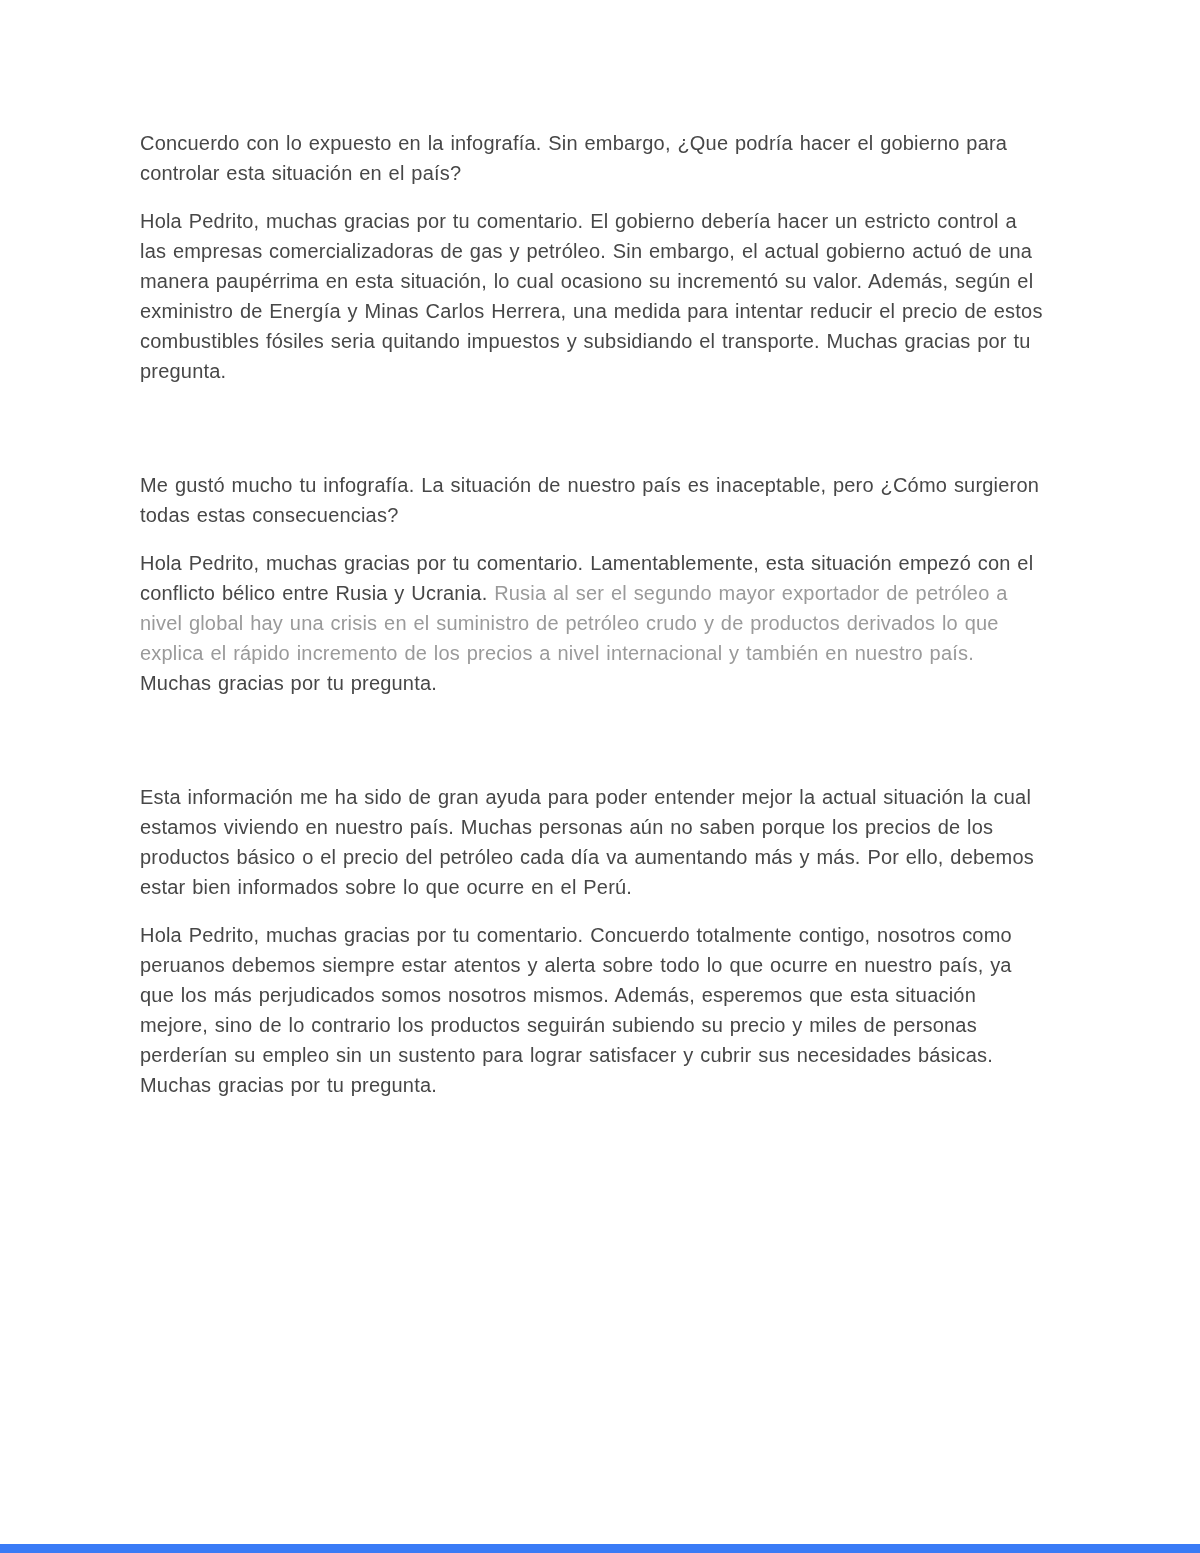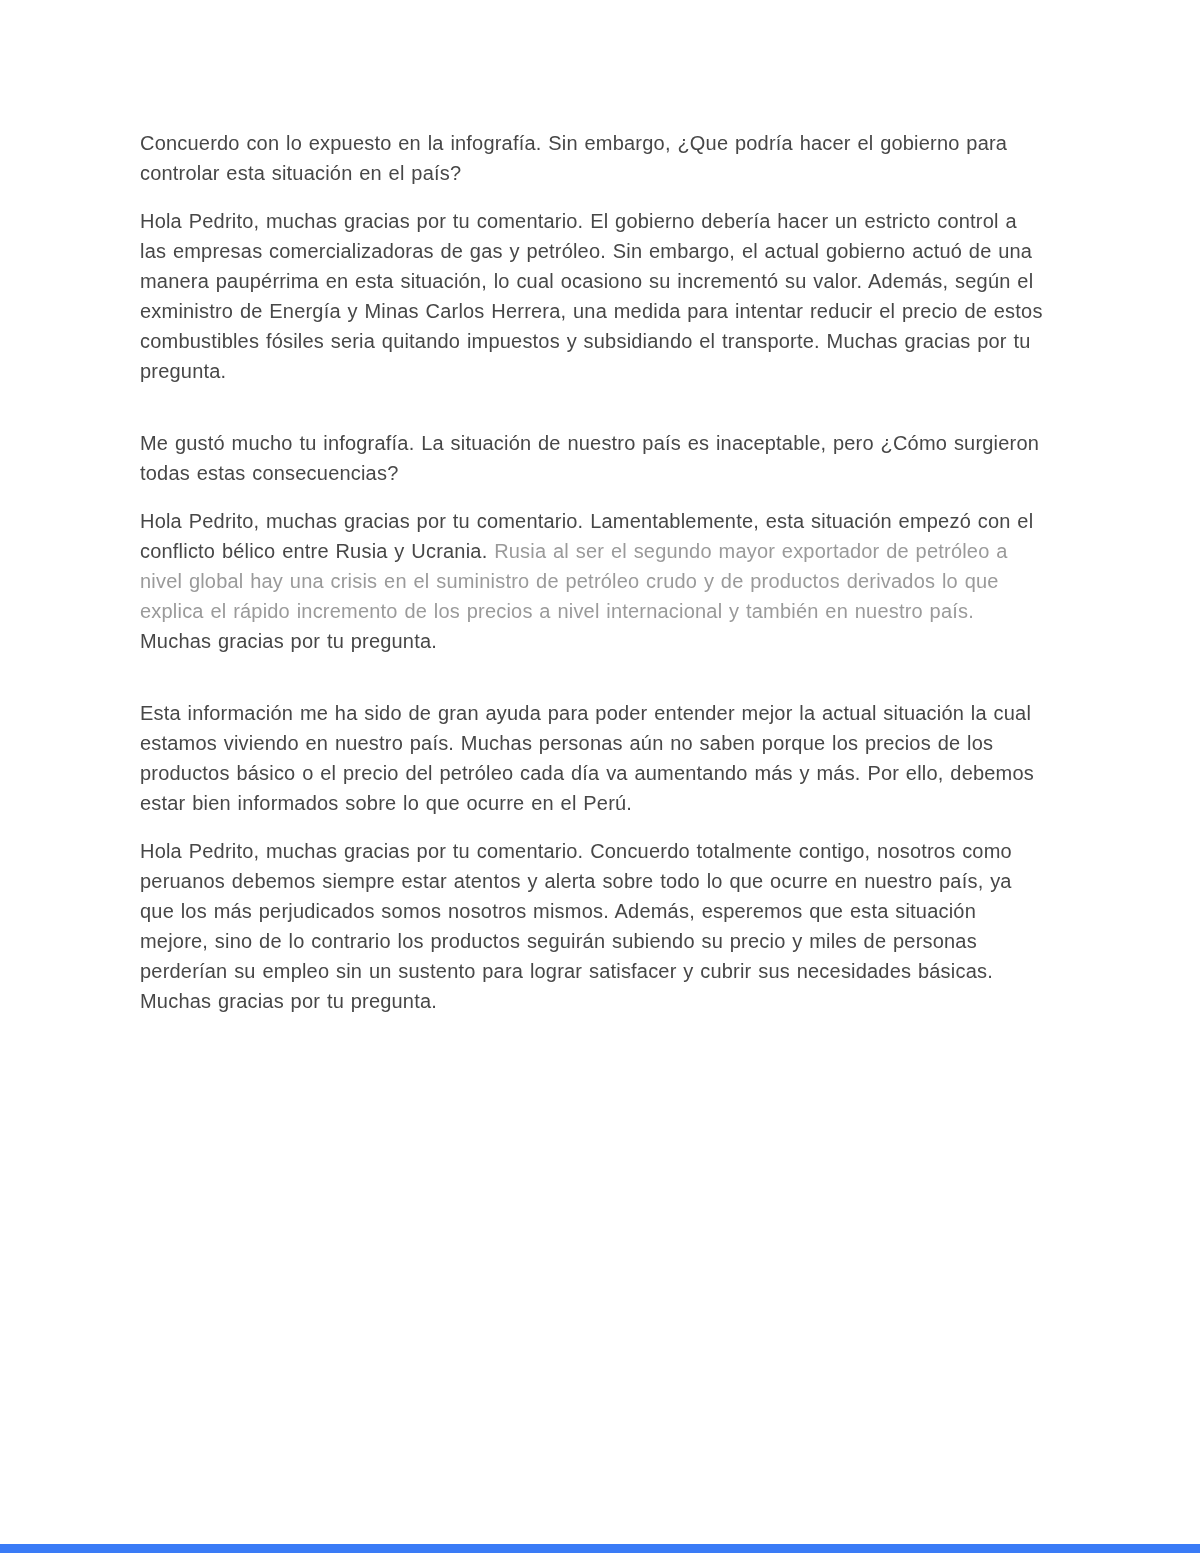--- a/index.html
+++ b/index.html
@@ -27,21 +27,21 @@
   }
   .para {
     margin: 0 0 18px 0;
     font-size: 20px;
     line-height: 30px;
     letter-spacing: 0.2px;
     color: #454545;
     word-spacing: 1px;
   }
   .para.section-gap {
-    margin-top: 42px;
+    margin-top: 84px;
   }
   .bottom-bar {
     position: absolute;
     left: 0;
     bottom: 0;
     width: 100%;
     height: 9px;
   }
 </style>
 </head>

